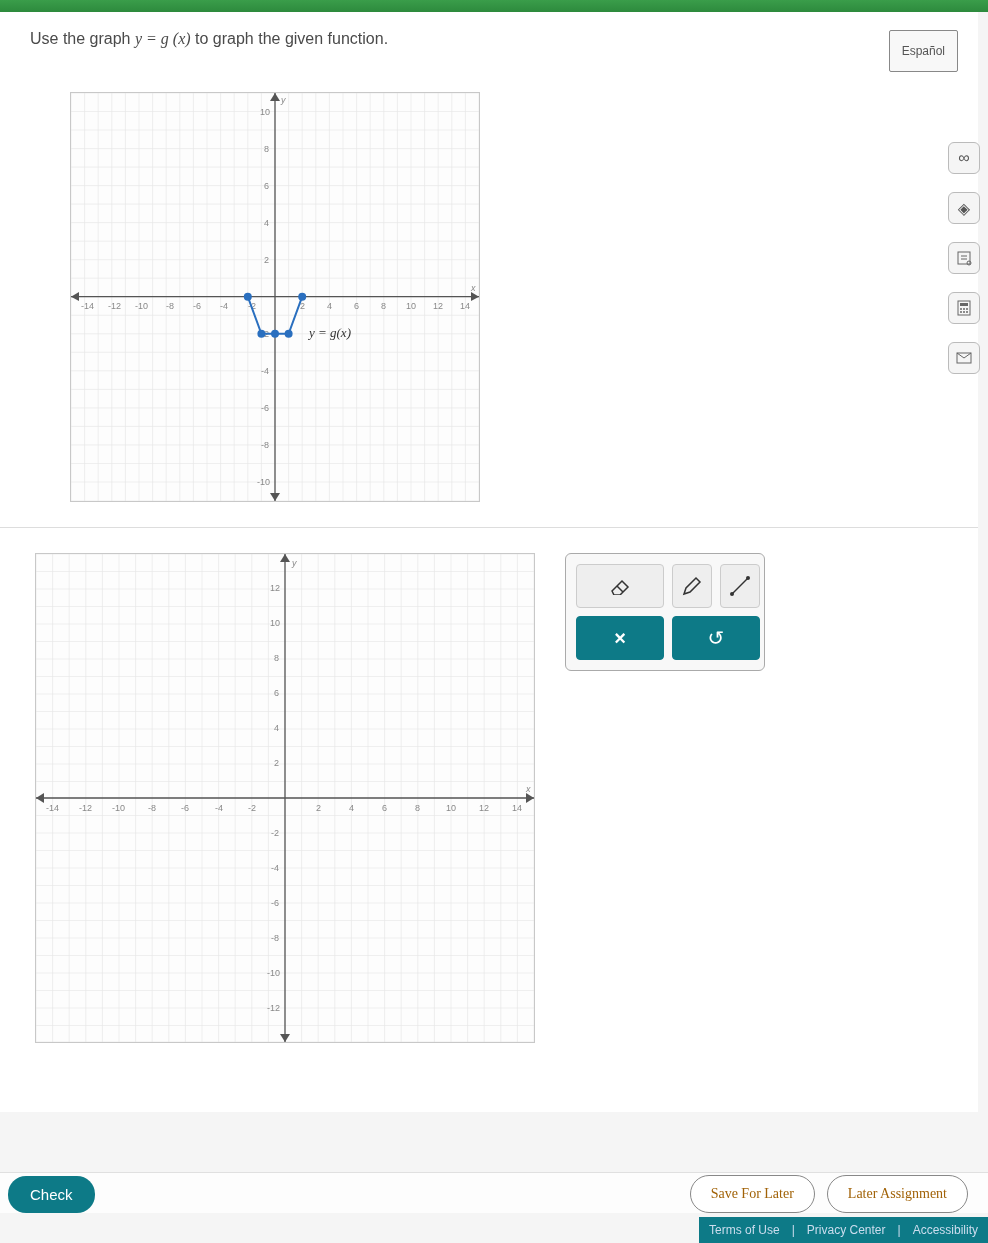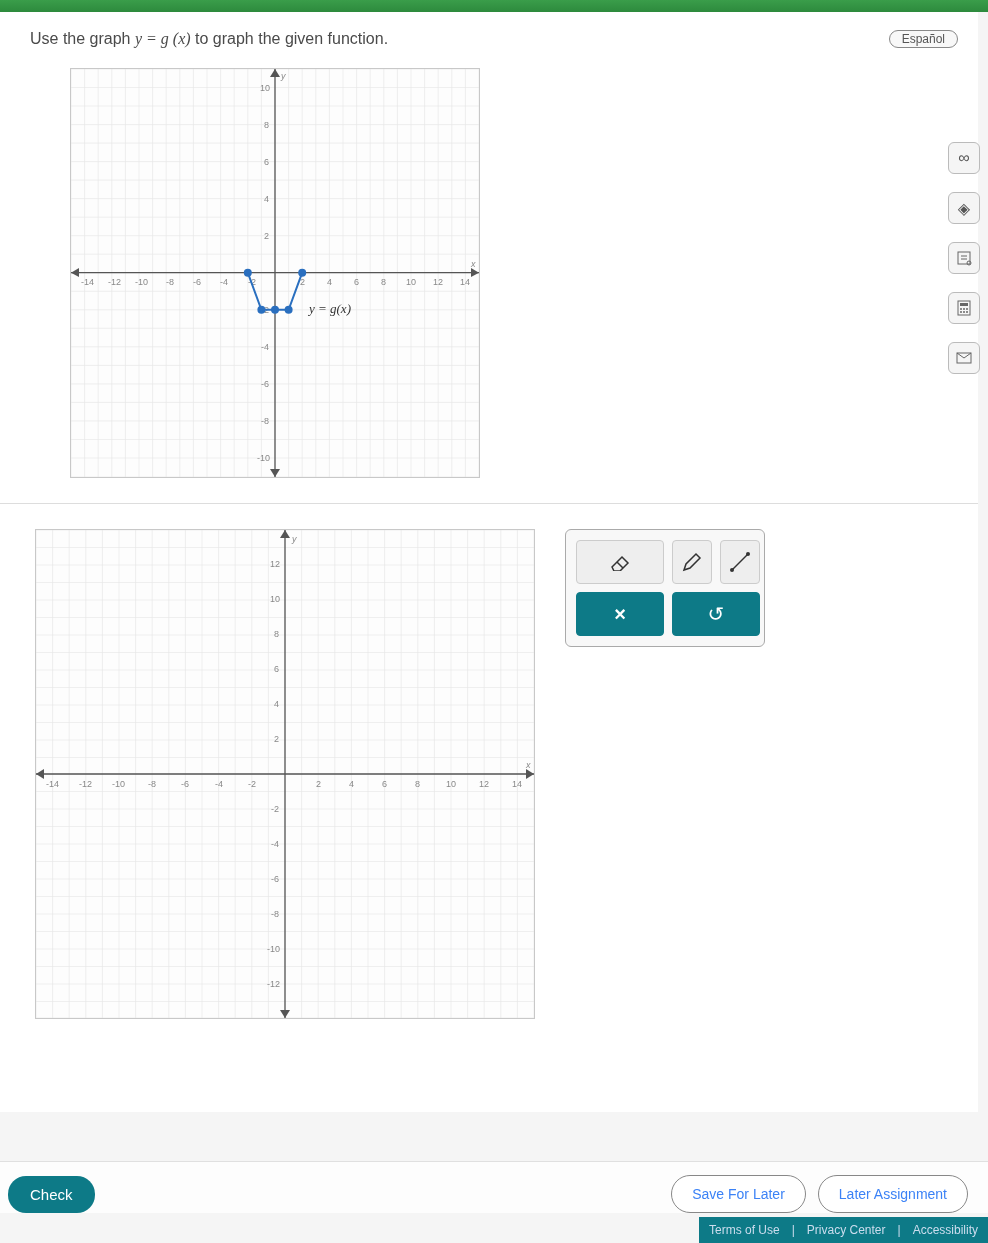--- a/index.html
+++ b/index.html
@@ -26,22 +26,22 @@
   display: flex;
   justify-content: space-between;
   align-items: flex-start;
 }
 .question-text {
   font-size: 16px;
   color: #4a4a4a;
 }
 .espanol-btn {
   border: 1px solid #888;
-  border-radius: 9px;
-  padding: 1px 12px;
+  border-radius: 2px;
+  padding: 13px 12px;
   font-size: 12px;
   color: #555;
   background: #f8f8f8;
   cursor: pointer;
 }
 .graph-container {
   margin: 20px 0 15px 40px;
   width: 410px;
   height: 410px;
   border: 1px solid #c8c8c8;
@@ -118,21 +118,21 @@
   justify-content: center;
   font-size: 16px;
   color: #555;
   cursor: pointer;
 }
 .bottom-bar {
   position: absolute;
   bottom: 30px;
   left: 0;
   right: 0;
-  padding: 13px 20px 0 8px;
+  padding: 2px 20px 0 8px;
   display: flex;
   justify-content: space-between;
   align-items: center;
   border-top: 1px solid #e0e0e0;
   background: #fdfdfd;
 }
 .check-btn {
   background: #0d7a87;
   color: #fff;
   border: none;
@@ -140,22 +140,23 @@
   padding: 10px 22px;
   font-size: 15px;
   cursor: pointer;
 }
 .pill-btn {
   border: 1px solid #888;
   border-radius: 20px;
   padding: 10px 20px;
   font-size: 14px;
   background: #fff;
-  color: #3b82f6;
+  color: #a16207;
   cursor: pointer;
+  font-family: Liberation Serif, serif;
 }
 .footer-links {
   position: absolute;
   bottom: 0;
   right: 0;
   background: #0d7a87;
   color: #cde;
   font-size: 12px;
   padding: 6px 10px;
   display: flex;

